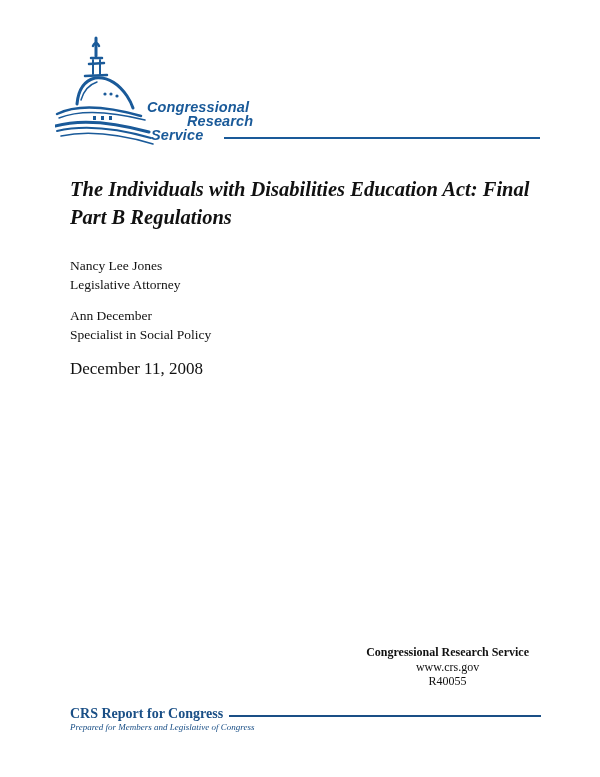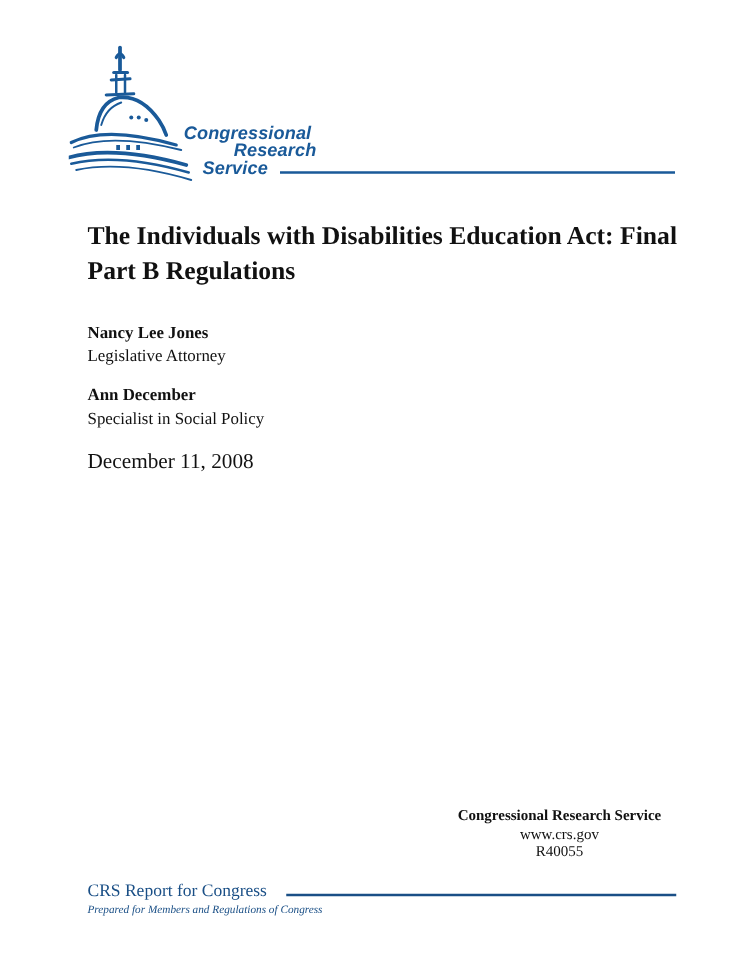--- a/index.html
+++ b/index.html
@@ -34,52 +34,53 @@
       font-family: "Liberation Sans", "DejaVu Sans", sans-serif;
       font-style: italic;
       font-weight: bold;
       color: #1a5a99;
       font-size: 14.5px;
       line-height: 14px;
       letter-spacing: 0.1px;
     }
     .logo-text .l1 { position: absolute; left: 0; top: 0; white-space: nowrap; }
     .logo-text .l2 { position: absolute; left: 4px; top: 14px; white-space: nowrap; margin-left: 36px; }
-    .logo-text .l3 { position: absolute; left: 15px; top: 28px; white-space: nowrap; }
+    .logo-text .l3 { position: absolute; left: 4px; top: 28px; white-space: nowrap; }
     .logo-rule {
       position: absolute;
       left: 224px;
       top: 137px;
       width: 316px;
       height: 2px;
       background: #1a5a99;
     }
     .title {
       position: absolute;
       left: 70px;
       top: 175px;
       width: 480px;
       font-family: "Liberation Serif", "DejaVu Serif", serif;
       font-weight: bold;
       font-size: 20.5px;
       line-height: 28px;
       color: #111;
       margin: 0;
+      font-style: italic;
     }
     .authors {
       position: absolute;
       left: 70px;
       top: 256px;
       font-family: "Liberation Serif", "DejaVu Serif", serif;
       font-size: 13.5px;
       line-height: 19px;
       color: #111;
     }
     .author { margin-bottom: 12px; }
-    .author-name { font-weight: bold; display: block; }
+    .author-name { font-weight: normal; display: block; }
     .author-role { display: block; }
     .date {
       position: absolute;
       left: 70px;
       top: 359px;
       font-family: "Liberation Serif", "DejaVu Serif", serif;
       font-size: 17px;
       line-height: 19px;
     }
     .meta {
@@ -91,21 +92,21 @@
       font-size: 12px;
       line-height: 14.5px;
       color: #111;
     }
     .meta .org { font-weight: bold; }
     .footer-title {
       position: absolute;
       left: 70px;
       top: 706px;
       font-family: "Liberation Serif", "DejaVu Serif", serif;
-      font-weight: normal;
+      font-weight: bold;
       font-size: 14px;
       color: #1a4f86;
       white-space: nowrap;
     }
     .footer-rule {
       position: absolute;
       left: 229px;
       top: 715px;
       width: 312px;
       height: 2px;
@@ -177,13 +178,13 @@
 <div class="date">December 11, 2008</div>
 
 <div class="meta">
   <div class="org">Congressional Research Service</div>
   <div>www.crs.gov</div>
   <div>R40055</div>
 </div>
 
 <div class="footer-title">CRS Report for Congress</div>
 <div class="footer-rule"></div>
-<div class="footer-sub">Prepared for Members and Regulations of Congress</div>
+<div class="footer-sub">Prepared for Members and Legislative of Congress</div>
 
 </body></html>

